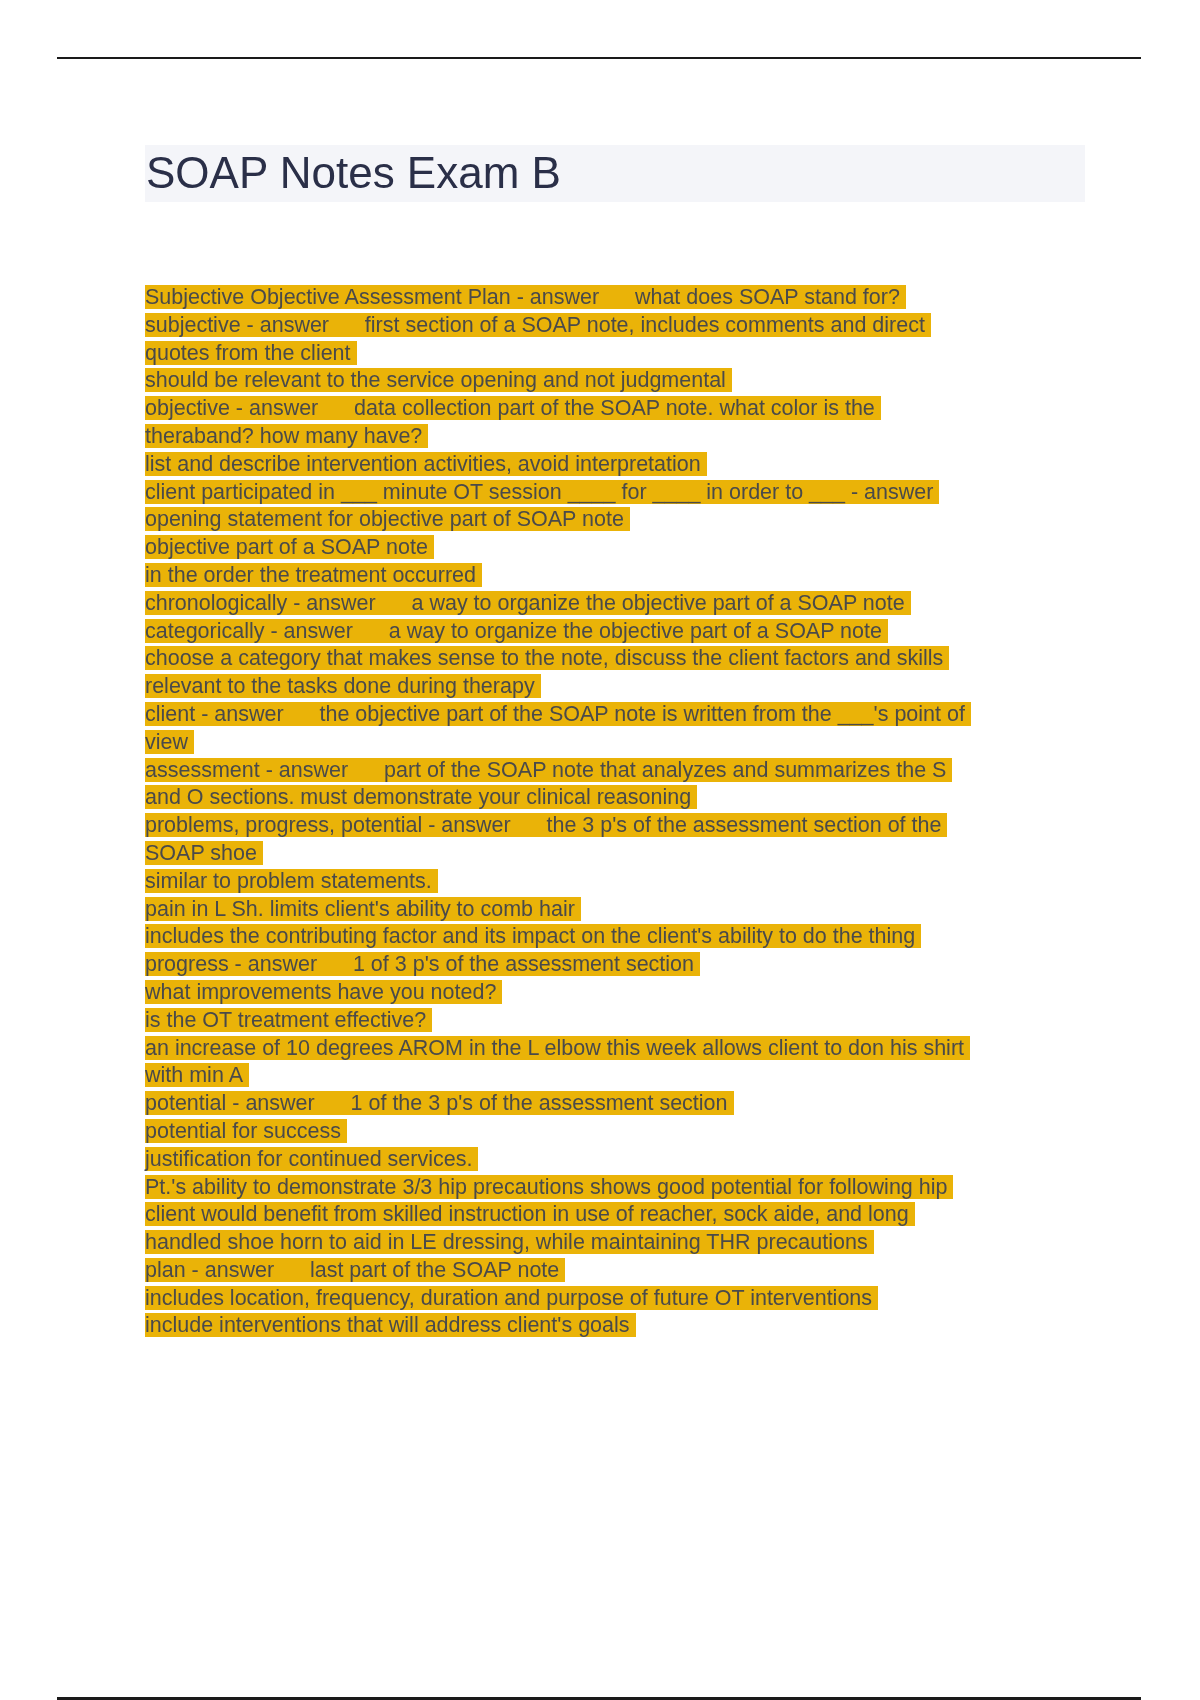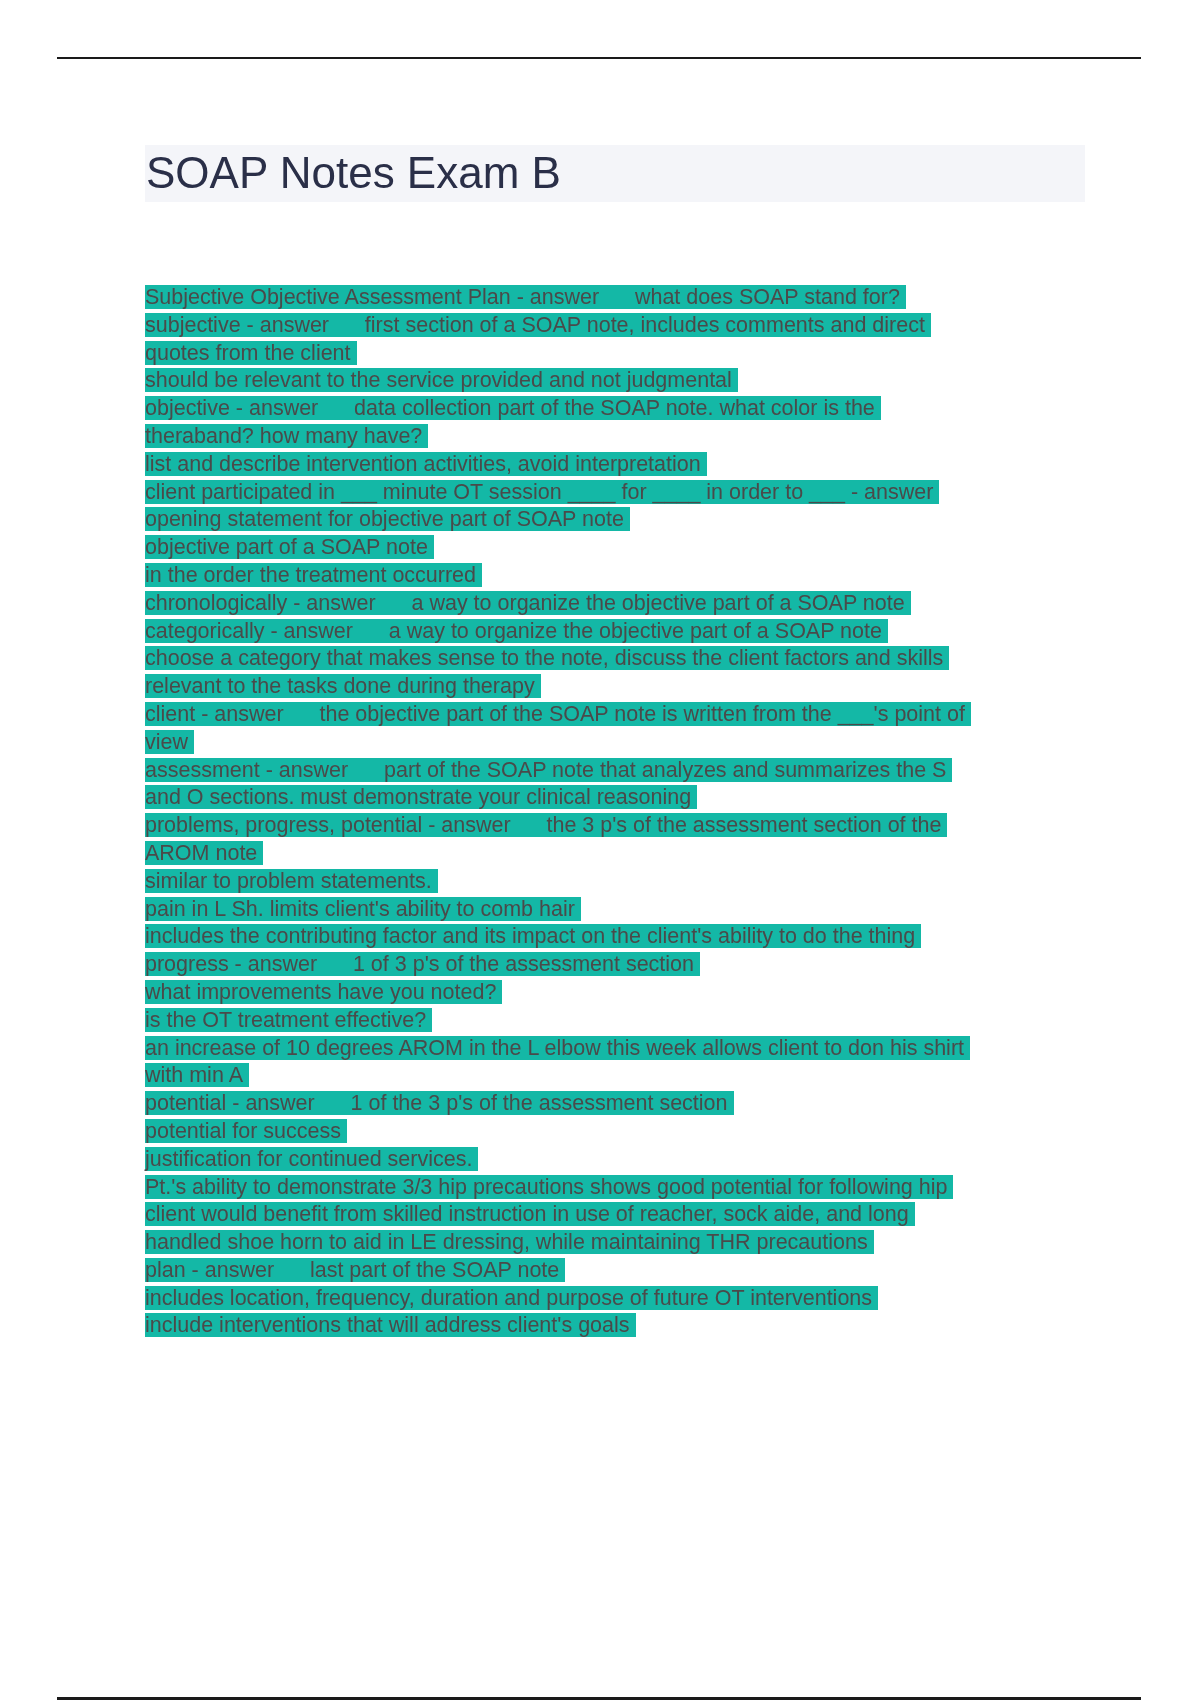--- a/index.html
+++ b/index.html
@@ -7,52 +7,52 @@
          font-family: "Liberation Sans", sans-serif; }
   .rule { position: absolute; left: 57px; width: 1084px; height: 2px; background: #1a1a1a; }
   .rule.top { top: 57px; }
   .rule.bottom { top: 1697px; height: 3px; }
   .title-box { position: absolute; left: 145px; top: 145px; width: 940px; height: 57px;
                background: #f4f5f9; }
   .title { position: absolute; left: 146px; top: 148px; margin: 0;
            font-size: 44px; font-weight: normal; color: #2a2f48; letter-spacing: 0px; line-height: 50px; }
   .content { position: absolute; left: 145px; top: 284px; width: 940px; }
   .line { display: block; font-size: 21.5px; line-height: 27.8px; color: #4a4a4a; white-space: pre; }
-  .line span.hl { background: #14b8a6; padding-right: 6px; }
+  .line span.hl { background: #eab308; padding-right: 6px; }
 </style>
 </head>
 <body>
 
 <div class="rule top"></div>
 
 <div class="title-box"></div>
 <h1 class="title">SOAP Notes Exam B</h1>
 
 <div class="content">
   <div class="line"><span class="hl">Subjective Objective Assessment Plan - answer      what does SOAP stand for?</span></div>
   <div class="line"><span class="hl">subjective - answer      first section of a SOAP note, includes comments and direct</span></div>
   <div class="line"><span class="hl">quotes from the client</span></div>
-  <div class="line"><span class="hl">should be relevant to the service provided and not judgmental</span></div>
+  <div class="line"><span class="hl">should be relevant to the service opening and not judgmental</span></div>
   <div class="line"><span class="hl">objective - answer      data collection part of the SOAP note. what color is the</span></div>
   <div class="line"><span class="hl">theraband? how many have?</span></div>
   <div class="line"><span class="hl">list and describe intervention activities, avoid interpretation</span></div>
   <div class="line"><span class="hl">client participated in ___ minute OT session ____ for ____ in order to ___ - answer</span></div>
   <div class="line"><span class="hl">opening statement for objective part of SOAP note</span></div>
   <div class="line"><span class="hl">objective part of a SOAP note</span></div>
   <div class="line"><span class="hl">in the order the treatment occurred</span></div>
   <div class="line"><span class="hl">chronologically - answer      a way to organize the objective part of a SOAP note</span></div>
   <div class="line"><span class="hl">categorically - answer      a way to organize the objective part of a SOAP note</span></div>
   <div class="line"><span class="hl">choose a category that makes sense to the note, discuss the client factors and skills</span></div>
   <div class="line"><span class="hl">relevant to the tasks done during therapy</span></div>
   <div class="line"><span class="hl">client - answer      the objective part of the SOAP note is written from the ___'s point of</span></div>
   <div class="line"><span class="hl">view</span></div>
   <div class="line"><span class="hl">assessment - answer      part of the SOAP note that analyzes and summarizes the S</span></div>
   <div class="line"><span class="hl">and O sections. must demonstrate your clinical reasoning</span></div>
   <div class="line"><span class="hl">problems, progress, potential - answer      the 3 p's of the assessment section of the</span></div>
-  <div class="line"><span class="hl">AROM note</span></div>
+  <div class="line"><span class="hl">SOAP shoe</span></div>
   <div class="line"><span class="hl">similar to problem statements.</span></div>
   <div class="line"><span class="hl">pain in L Sh. limits client's ability to comb hair</span></div>
   <div class="line"><span class="hl">includes the contributing factor and its impact on the client's ability to do the thing</span></div>
   <div class="line"><span class="hl">progress - answer      1 of 3 p's of the assessment section</span></div>
   <div class="line"><span class="hl">what improvements have you noted?</span></div>
   <div class="line"><span class="hl">is the OT treatment effective?</span></div>
   <div class="line"><span class="hl">an increase of 10 degrees AROM in the L elbow this week allows client to don his shirt</span></div>
   <div class="line"><span class="hl">with min A</span></div>
   <div class="line"><span class="hl">potential - answer      1 of the 3 p's of the assessment section</span></div>
   <div class="line"><span class="hl">potential for success</span></div>

